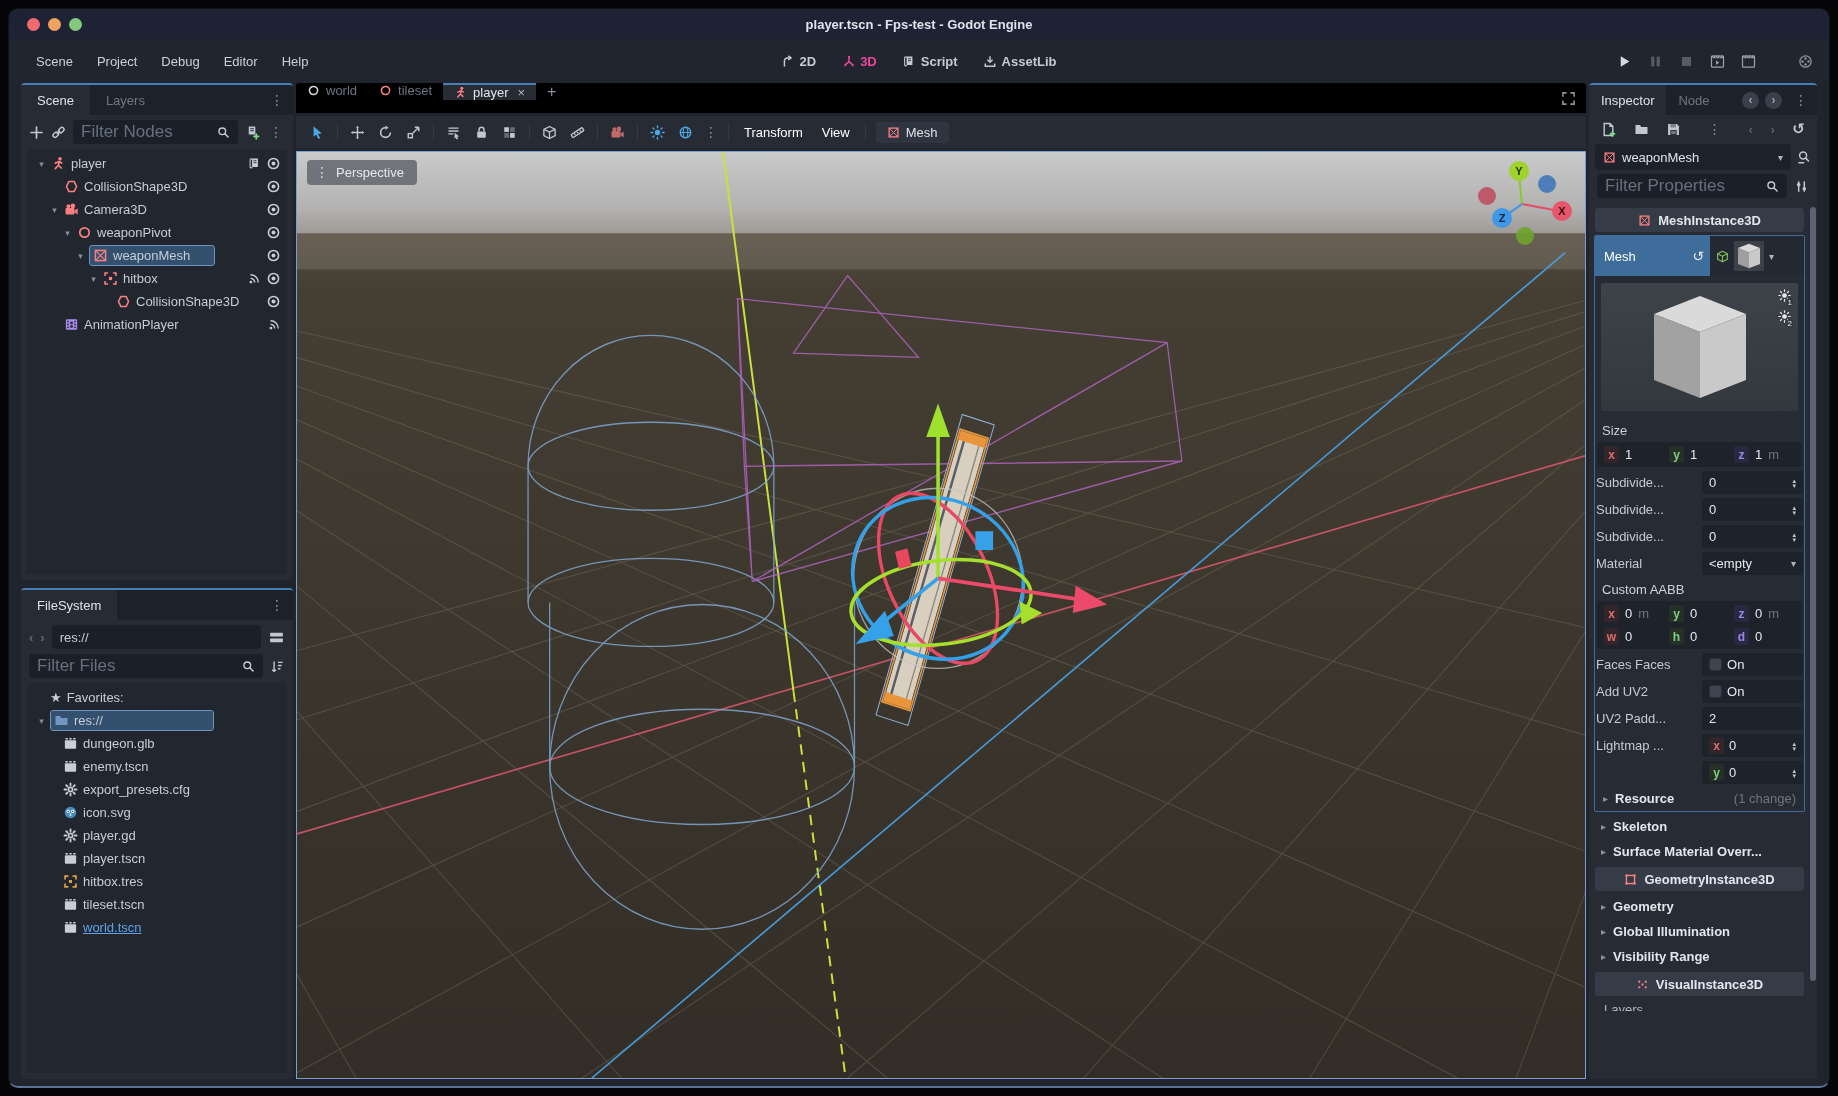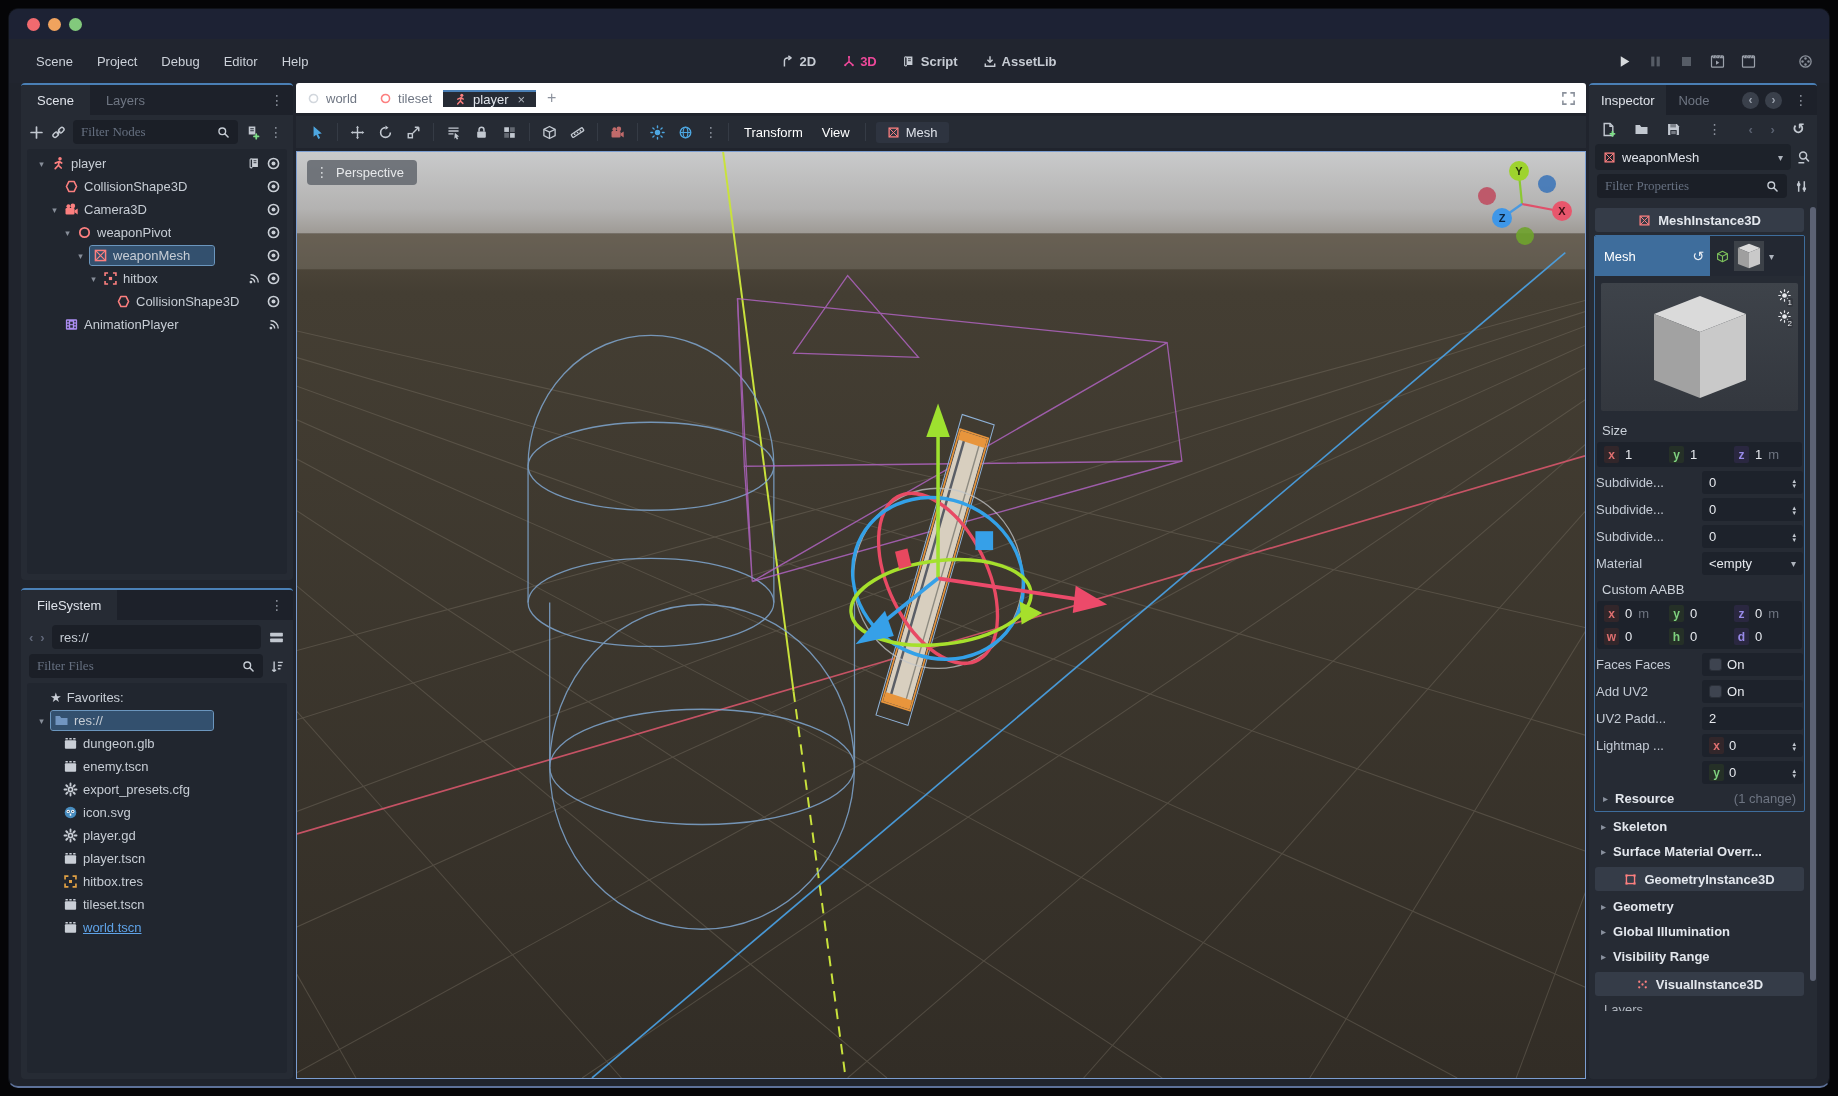--- a/index.html
+++ b/index.html
@@ -28,38 +28,38 @@
   .rightdock{width:228px;flex:none}
   .dock{background:#262b34;border-radius:4px;border-top:2px solid #4a7fb5;display:flex;flex-direction:column;overflow:hidden}
   .tabbar{display:flex;background:#1d212a;align-items:stretch;height:30px;flex:none}
   .tab{padding:0 16px;display:flex;align-items:center;color:#6f7683}
   .tab.active{background:#262b34;color:#dfe3ea}
   .dots{color:#8b919c;font-size:14px;padding:0 9px;display:flex;align-items:center}
   .tabbar .dots{margin-left:auto}
   .drow{display:flex;align-items:center;gap:7px;padding:5px 8px;flex:none}
   .inputbox{flex:1;display:flex;align-items:center;background:#1b1f27;border-radius:4px;height:24px;padding:0 8px;gap:6px;min-width:0}
   .inputbox input{background:none;border:none;outline:none;color:#b9c0ca;flex:1;min-width:0;
-    font-family:Liberation Serif, serif;font-size:13px}
+    font-family:Liberation Sans, sans-serif;font-size:17px}
   .inputbox input::placeholder{color:#667080}
   .ibtn{display:flex;align-items:center;justify-content:center;color:#c2c8d0}
   .panel{flex:1;background:#21262f;margin:0 6px 6px;border-radius:3px;overflow:hidden;padding:3px 0}
   
   .trow{height:23px;display:flex;align-items:center;gap:5px;padding:0 6px 0 calc(10px + var(--d)*13px)}
   .tchev{color:#878e99;font-size:9px;width:9px;flex:none;text-align:center}
   .tname{white-space:nowrap;overflow:hidden}
   .sp{flex:1}
   .eye{color:#c9ced5}
   .badge{color:#c9ced5}
   .red{color:#fc7f7f}.purple{color:#ab8df2}.grey{color:#c9ced6}.orange{color:#e0a044}.steel{color:#7195c0}
   .selwrap{display:flex;align-items:center;gap:5px;background:#33506e;outline:1px solid #6b96be;border-radius:2px;padding:2px 24px 2px 3px}
   .link-file{color:#5fa3e8;text-decoration:underline}
   .star{color:#c9ced6;font-size:13px}
   .ic{width:15px;height:15px;flex:none}.ic13{width:13px;height:13px}.ic17{width:17px;height:17px}
   
-  .scenetabs{height:30px;display:flex;background:#ffffff;align-items:center;border-radius:3px 3px 0 0;flex:none}
+  .scenetabs{height:30px;display:flex;background:#000000;align-items:flex-start;border-radius:3px 3px 0 0;flex:none}
   .stab{display:flex;align-items:center;gap:6px;padding:0 11px;color:#6f7683}
   .stab.active{background:#262b34;color:#e2e6ec;border-top:2px solid #4a7fb5}
   .closex{color:#aeb4bd;margin-left:3px;font-size:13px}
   .vptoolbar{height:32px;background:#262b34;display:flex;align-items:center;gap:1px;padding:0 8px;flex:none}
   .tbtn{width:27px;height:24px;display:flex;align-items:center;justify-content:center;color:#c2c8d0;border-radius:3px}
   .tbtn.blue{color:#4da6e0}.tbtn.camred{color:#c06a6a}
   .vsep{width:1px;height:18px;background:#353b45;margin:0 5px}
   .tmenu{padding:0 9px;color:#ffffff}
   .meshmenu{display:flex;gap:6px;align-items:center;background:#2e3440;border-radius:3px;padding:3px 11px;color:#dfe3ea;margin-left:4px}
   .viewport{flex:1;position:relative;border:1px solid #7b9dd0;overflow:hidden;background:#3a352c;min-height:0}
@@ -367,20 +367,21 @@
 </svg>
 
 <div class="window">
 
   <div class="titlebar">
     <div class="lights">
       <div class="light" style="background:#f16a6f"></div>
       <div class="light" style="background:#f0a35e"></div>
       <div class="light" style="background:#82c97c"></div>
     </div>
+    <div class="title">player.tscn - Fps-test - Godot Engine</div>
   </div>
 
   <div class="menubar">
     <div class="menus">
       <span class="menu">Scene</span>
       <span class="menu">Project</span>
       <span class="menu">Debug</span>
       <span class="menu">Editor</span>
       <span class="menu">Help</span>
     </div>

